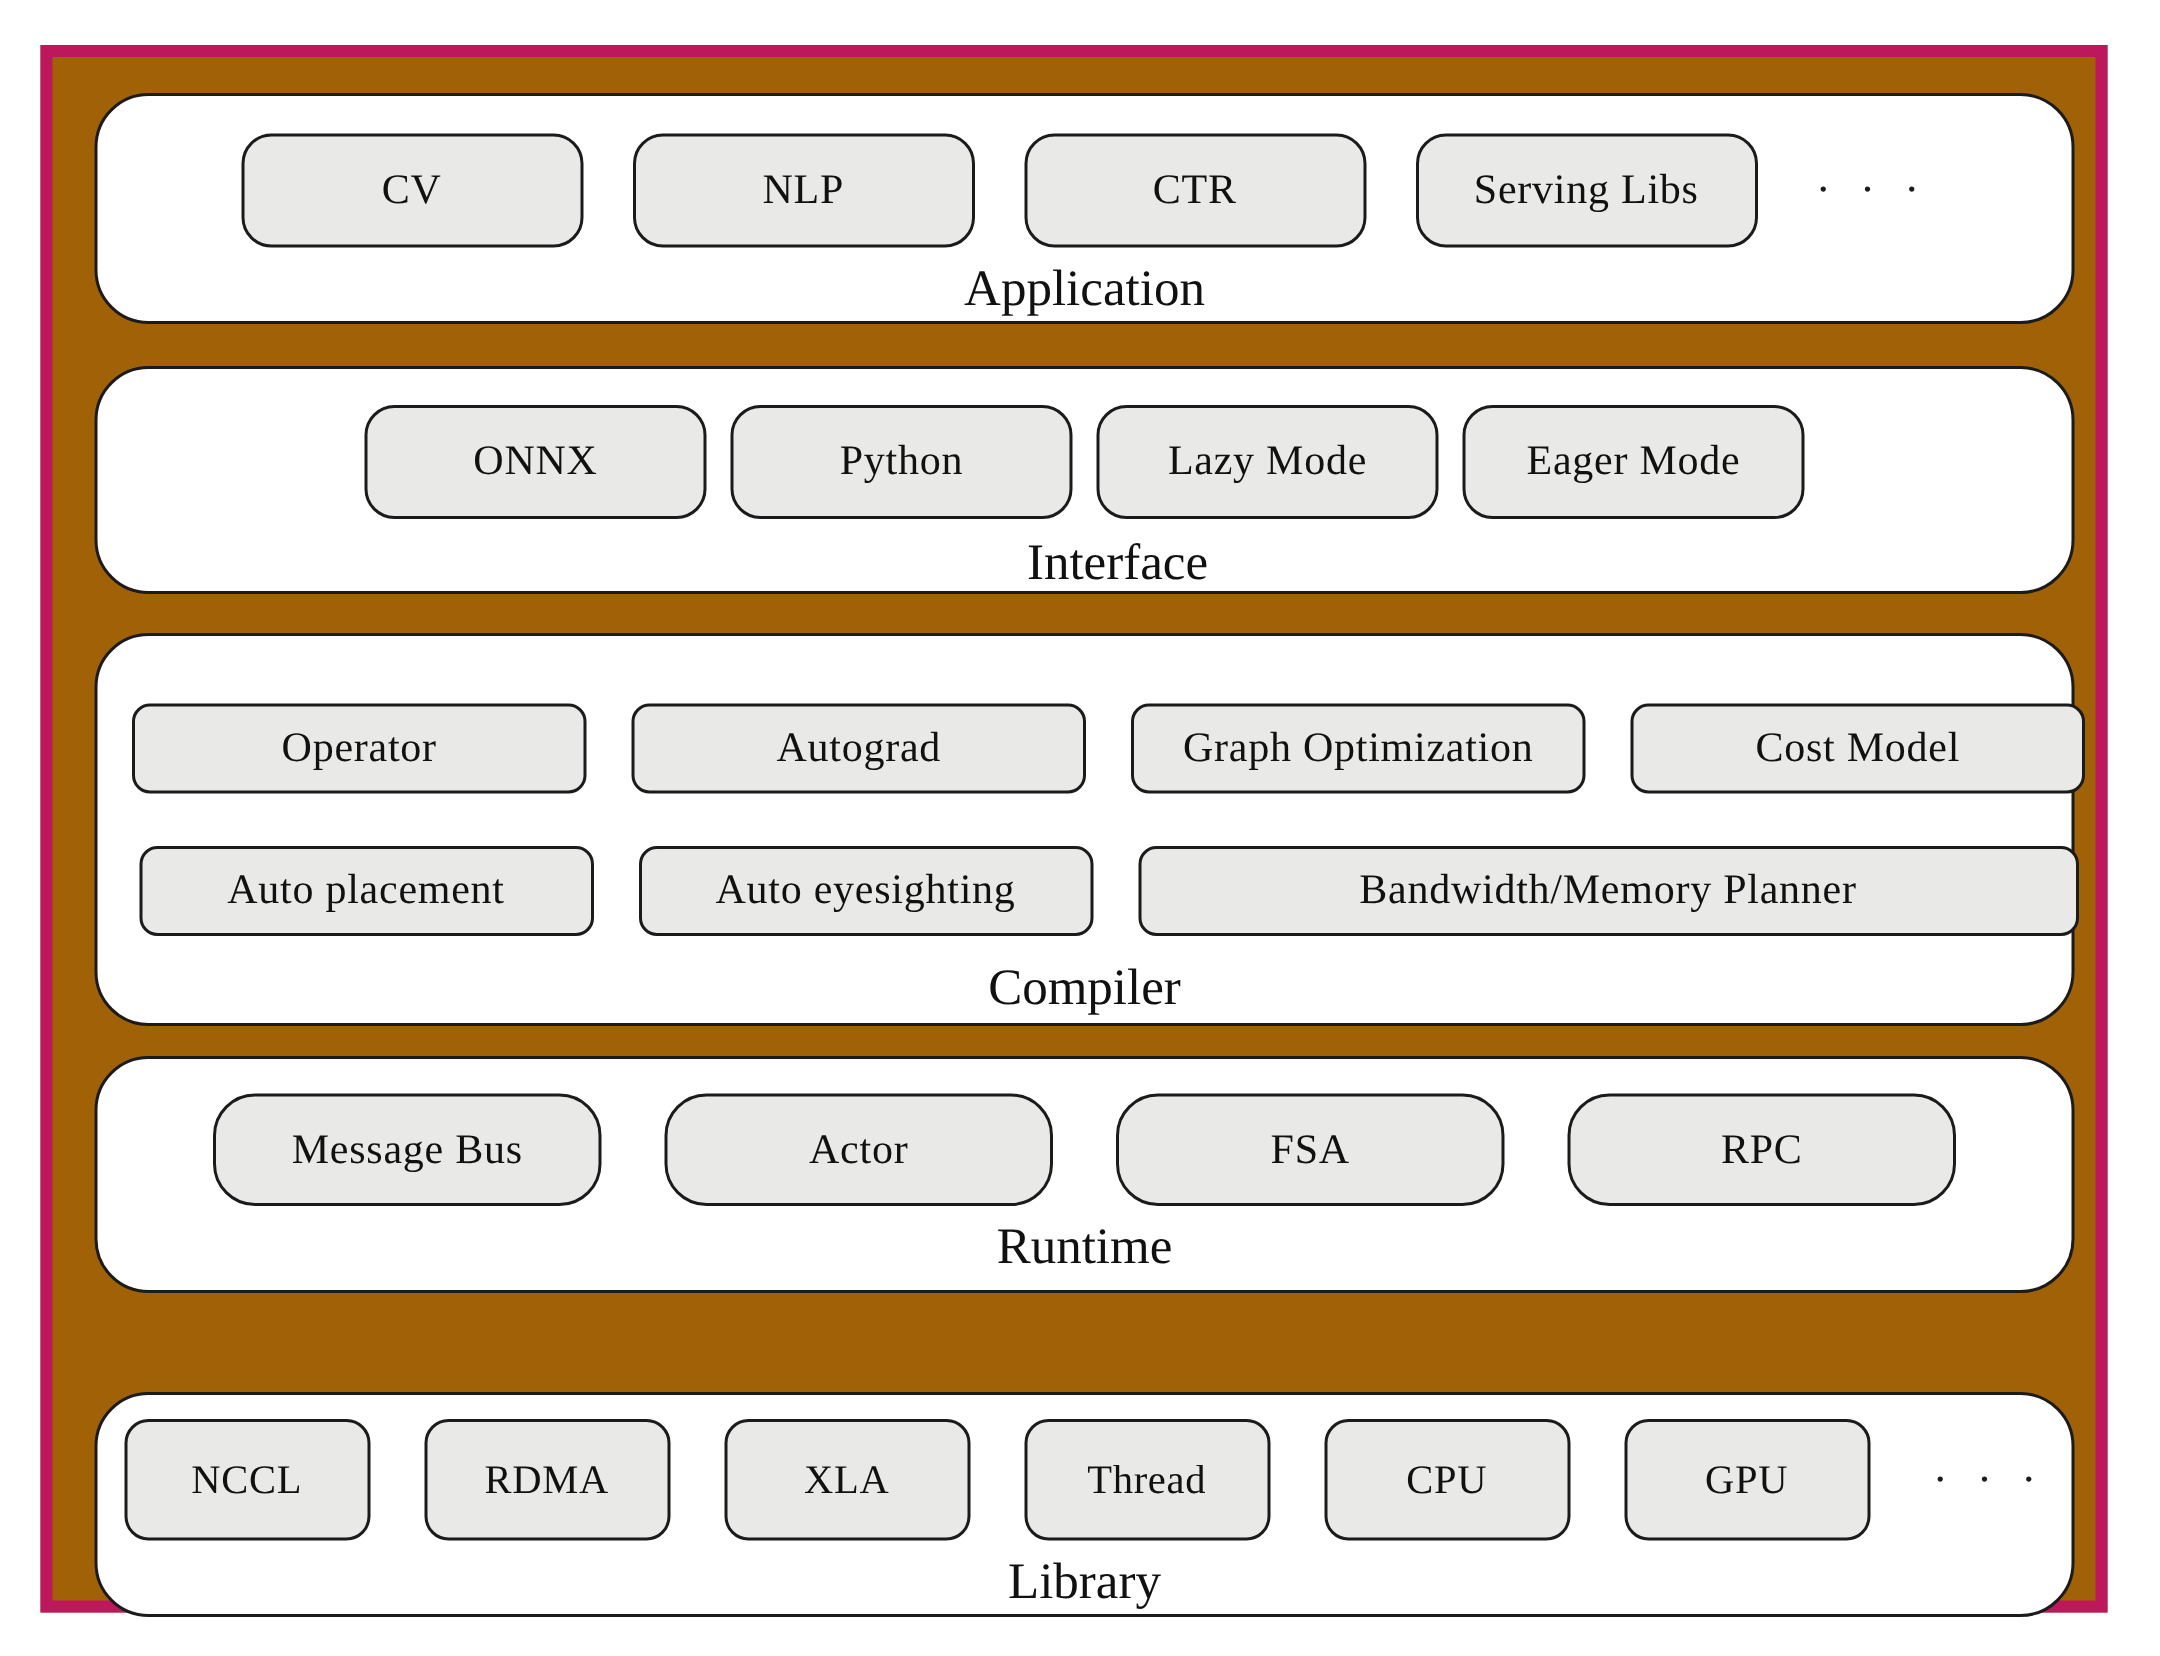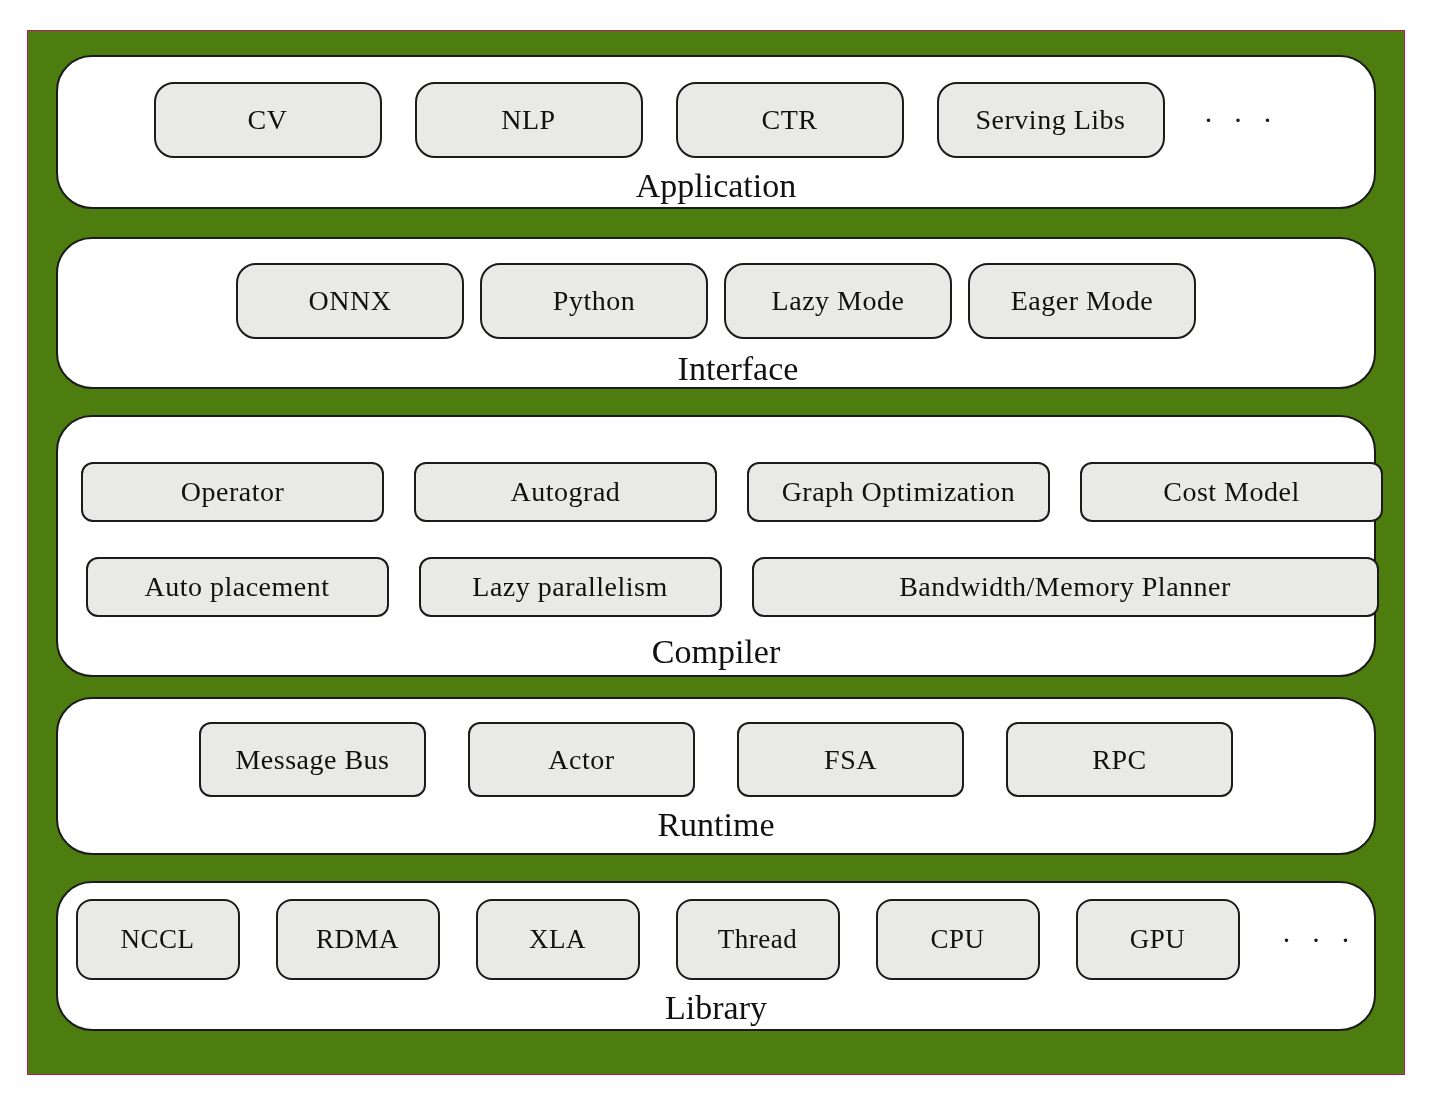--- a/index.html
+++ b/index.html
@@ -8,41 +8,41 @@
     width:1440px;height:1104px;
     background:#ffffff;
     font-family:"Liberation Serif","DejaVu Serif",serif;
     color:#111;
     overflow:hidden;
   }
   .outer-frame{
     position:absolute;
     left:27px;top:30px;
     width:1378px;height:1045px;
-    border:1px solid #be185d;
+    border:8px solid #be185d;
     box-sizing:border-box;
-    background:#4d7c0f;
+    background:#a16207;
   }
   .layer{
     position:absolute;
     left:28px;              
     width:1320px;
     border:2.5px solid #1b1b1b;
     border-radius:36px;
     box-sizing:border-box;
     background:#ffffff;
     display:flex;
     flex-direction:column;
     align-items:center;
   }
   .layer-0{top:24px;height:154px;padding-top:25px;}
   .layer-1{top:206px;height:152px;padding-top:24px;}
   .layer-2{top:384px;height:262px;padding-top:45px;}
   .layer-3{top:666px;height:158px;padding-top:23px;}
-  .layer-4{top:850px;height:150px;padding-top:16px;}
+  .layer-4{top:890px;height:150px;padding-top:16px;}
 
   .row{
     display:flex;
     flex-direction:row;
     align-items:center;
     justify-content:center;
     width:100%;
   }
   .layer-0 .row{gap:33px;}
   .layer-1 .row{gap:16px;}
@@ -60,21 +60,21 @@
     align-items:center;
     justify-content:center;
     font-size:28px;
     letter-spacing:0.5px;
     white-space:nowrap;
   }
   .layer-0 .box{width:228px;height:76px;border-radius:20px;}
   .layer-1 .box{width:228px;height:76px;border-radius:20px;}
   .layer-2 .box{width:303px;height:60px;border-radius:12px;}
   .layer-2 .row-1 .box:last-child{width:627px;}
-  .layer-3 .box{width:227px;height:75px;border-radius:12px;}
+  .layer-3 .box{width:259px;height:75px;border-radius:28px;}
   .layer-4 .box{width:164px;height:81px;border-radius:16px;font-size:27px;}
 
   .ellipsis{
     font-size:30px;
     letter-spacing:6px;
     color:#1b1b1b;
     padding-left:6px;
     line-height:1;
   }
   .layer-label{
@@ -129,21 +129,21 @@
 
     <section class="layer layer-2">
       <div class="row row-0">
           <div class="box">Operator</div>
           <div class="box">Autograd</div>
           <div class="box">Graph Optimization</div>
           <div class="box">Cost Model</div>
         </div>
       <div class="row row-1">
           <div class="box">Auto placement</div>
-          <div class="box">Lazy parallelism</div>
+          <div class="box">Auto eyesighting</div>
           <div class="box">Bandwidth/Memory Planner</div>
         </div>
       <div class="layer-label">Compiler</div>
     </section>
 
     <section class="layer layer-3">
       <div class="row row-0">
           <div class="box">Message Bus</div>
           <div class="box">Actor</div>
           <div class="box">FSA</div>

